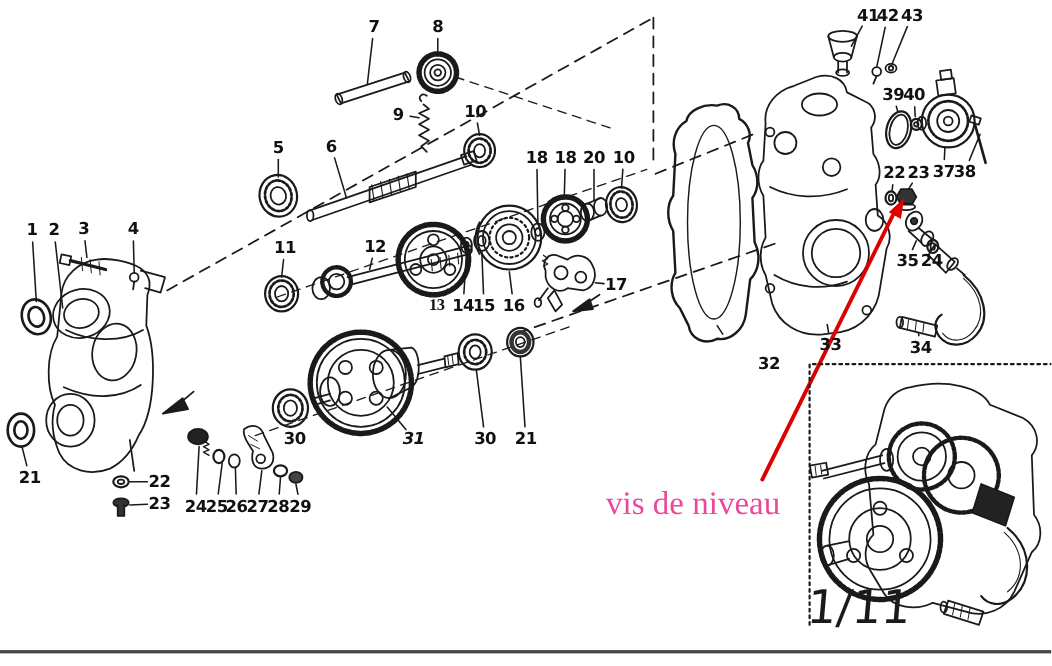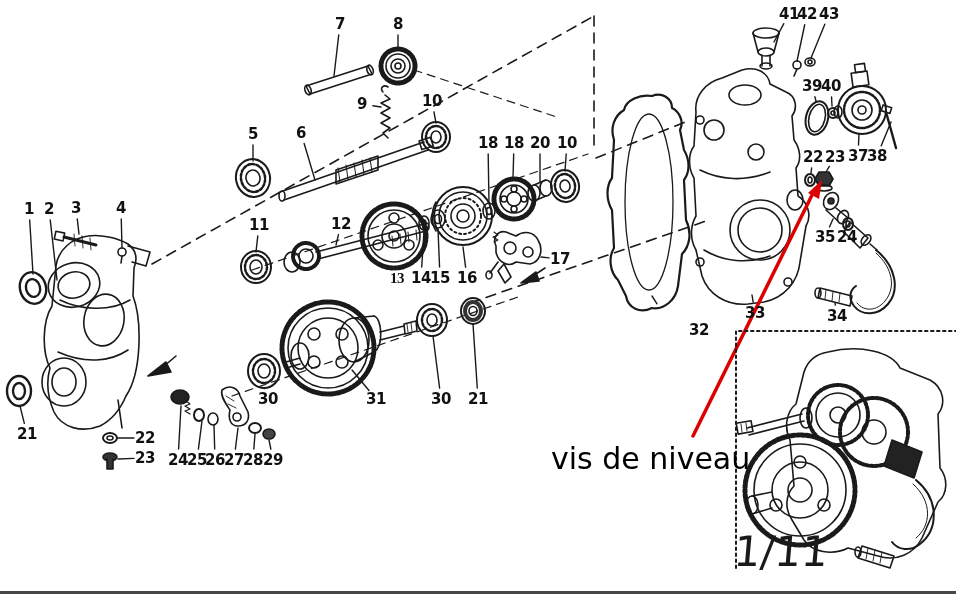--- a/index.html
+++ b/index.html
@@ -428,38 +428,38 @@
       <span class="part-num" style="left: 27px; top: 434px;">21</span>
       <span class="part-num" style="left: 145px; top: 438px;">22</span>
       <span class="part-num" style="left: 145px; top: 458px;">23</span>
       <span class="part-num" style="left: 178px; top: 460px;">24</span>
       <span class="part-num" style="left: 197px; top: 460px;">25</span>
       <span class="part-num" style="left: 215px; top: 460px;">26</span>
       <span class="part-num" style="left: 234px; top: 460px;">27</span>
       <span class="part-num" style="left: 253px; top: 460px;">28</span>
       <span class="part-num" style="left: 273px; top: 460px;">29</span>
       <span class="part-num" style="left: 268px; top: 399px;">30</span>
-      <span class="part-num" style="left: 376px; top: 399px;">31</span>
+      <span class="part-num" style="left: 376px; top: 399px; font-style: italic;">31</span>
       <span class="part-num" style="left: 441px; top: 399px;">30</span>
       <span class="part-num" style="left: 478px; top: 399px;">21</span>
       <span class="part-num" style="left: 663px; top: 330px; margin-left: 36px;">32</span>
       <span class="part-num" style="left: 755px; top: 313px;">33</span>
       <span class="part-num" style="left: 837px; top: 316px;">34</span>
       <span class="part-num" style="left: 825px; top: 237px;">35</span>
       <span class="part-num" style="left: 847px; top: 237px;">24</span>
       <span class="part-num" style="left: 858px; top: 156px;">37</span>
       <span class="part-num" style="left: 877px; top: 156px;">38</span>
       <span class="part-num" style="left: 812px; top: 86px;">39</span>
       <span class="part-num" style="left: 831px; top: 86px;">40</span>
       <span class="part-num" style="left: 813px; top: 157px;">22</span>
       <span class="part-num" style="left: 835px; top: 157px;">23</span>
       <span class="part-num" style="left: 789px; top: 14px;">41</span>
       <span class="part-num" style="left: 807px; top: 14px;">42</span>
       <span class="part-num" style="left: 829px; top: 14px;">43</span>
     </div>
 
-<div id="level-annotation" style="color: #000000;">vis de niveau</div>
+<div id="level-annotation" style="color: #ec4899; font-family: Liberation Serif, serif;">vis de niveau</div>
 
 <div id="inset-page-label">1/11</div>
 
 <div id="bottom-rule"></div>
 
 </div>
 
 </body></html>

